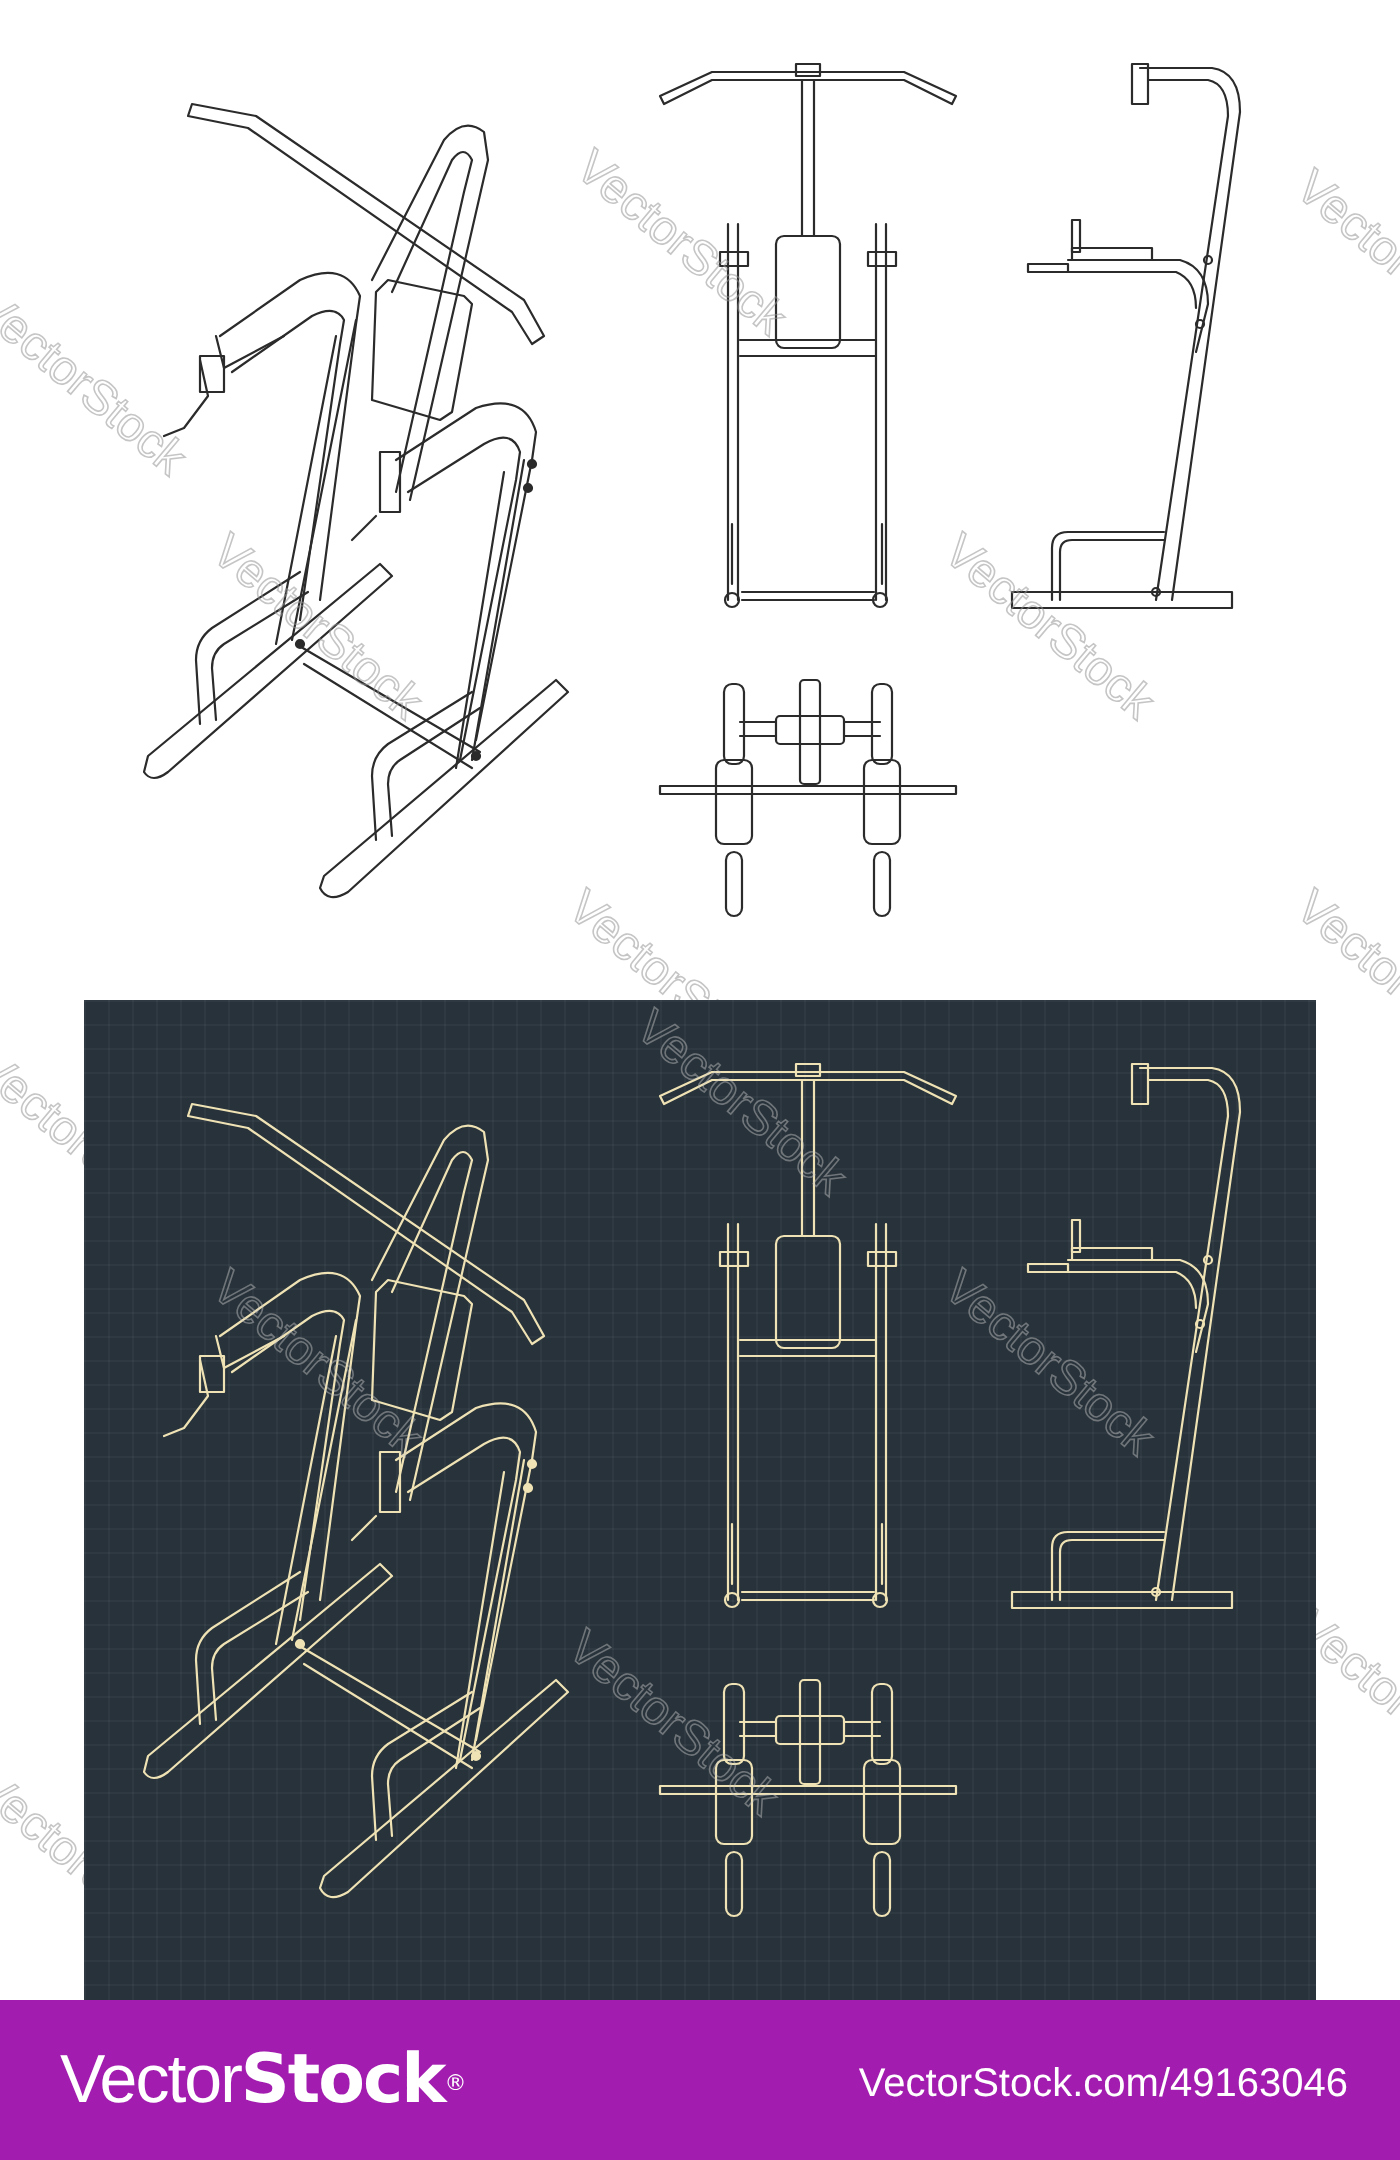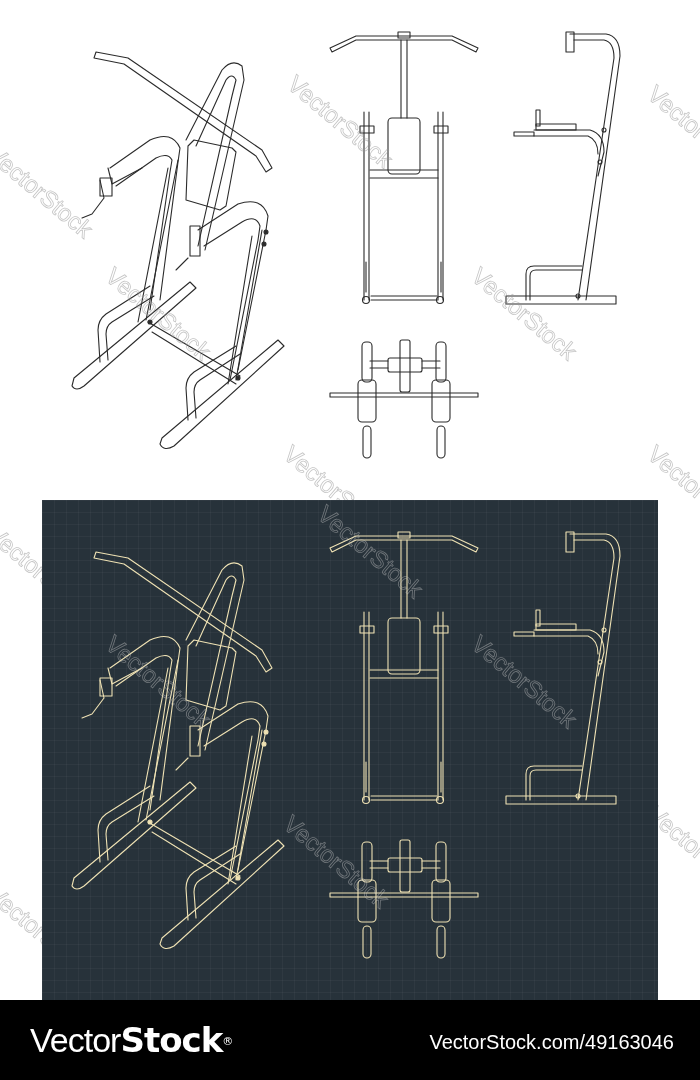--- a/index.html
+++ b/index.html
@@ -2,21 +2,21 @@
 <html><head>
 <meta charset="utf-8">
 <style>
   html,body{margin:0;padding:0;}
   body{width:700px;height:1080px;position:relative;overflow:hidden;background:#ffffff;font-family:"DejaVu Sans",sans-serif;}
   .sheet{position:absolute;left:0;top:0;width:700px;height:1000px;background:#ffffff;}
   .dark-panel{position:absolute;left:42px;top:500px;width:616px;height:500px;background:#27323a;
     background-image:linear-gradient(rgba(255,255,255,0.035) 1px,transparent 1px),linear-gradient(90deg,rgba(255,255,255,0.035) 1px,transparent 1px);
     background-size:12px 12px;}
   svg.layer{position:absolute;left:0;top:0;}
-  .footer{position:absolute;left:0;top:1000px;width:700px;height:80px;background:#000000;}
+  .footer{position:absolute;left:0;top:1000px;width:700px;height:80px;background:#a21caf;}
   .logo{position:absolute;left:30px;top:20px;color:#ffffff;font-family:"DejaVu Sans",sans-serif;font-size:34px;letter-spacing:-1px;line-height:40px;}
   .logo .thin{font-weight:300;font-family:"Liberation Sans",sans-serif;}
   .logo .bold{font-weight:bold;}
   .logo .reg{font-size:11px;vertical-align:top;position:relative;top:2px;}
   .ref{position:absolute;right:26px;top:30px;color:#ffffff;font-family:"Liberation Sans",sans-serif;font-size:20px;line-height:24px;margin-left:29px;}
   .wm{position:absolute;font-family:"Liberation Sans",sans-serif;font-size:24px;color:transparent;-webkit-text-stroke:0.8px rgba(150,150,150,0.55);transform:rotate(40deg);transform-origin:left top;white-space:nowrap;}
   .wm.onDark{-webkit-text-stroke:0.8px rgba(200,200,200,0.45);}
 </style>
 </head>
 <body>

